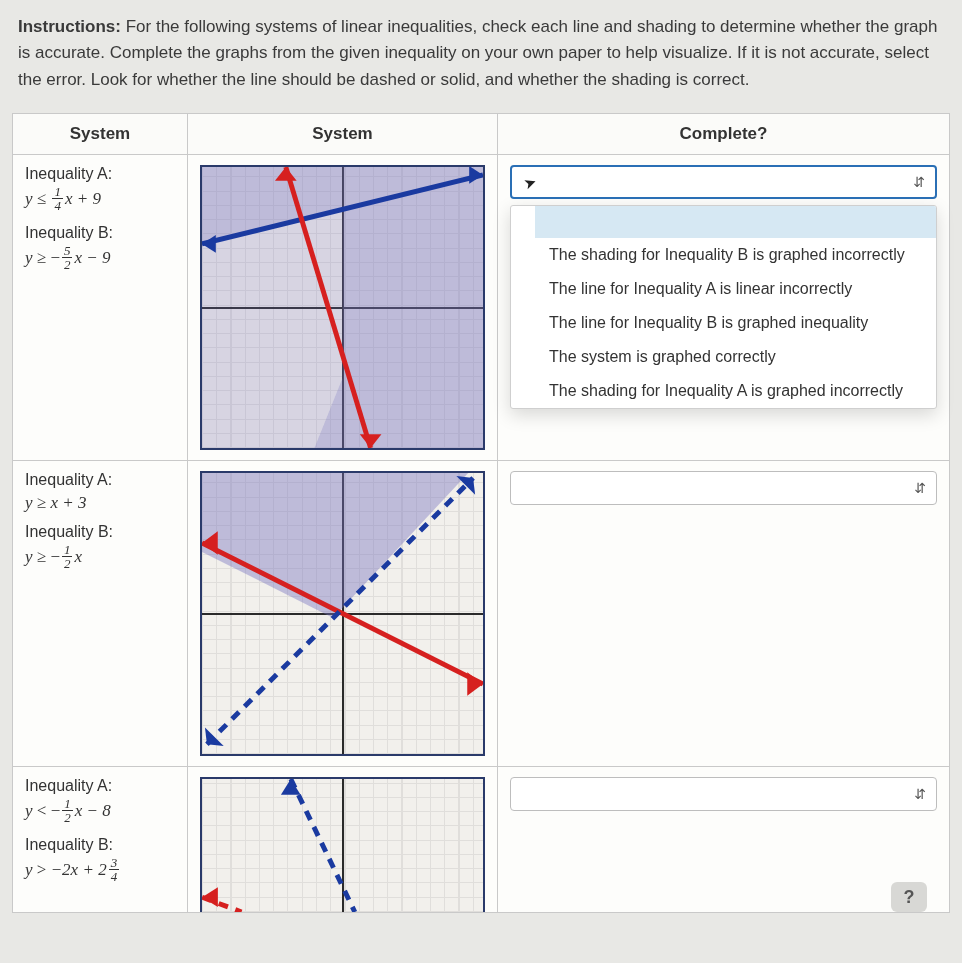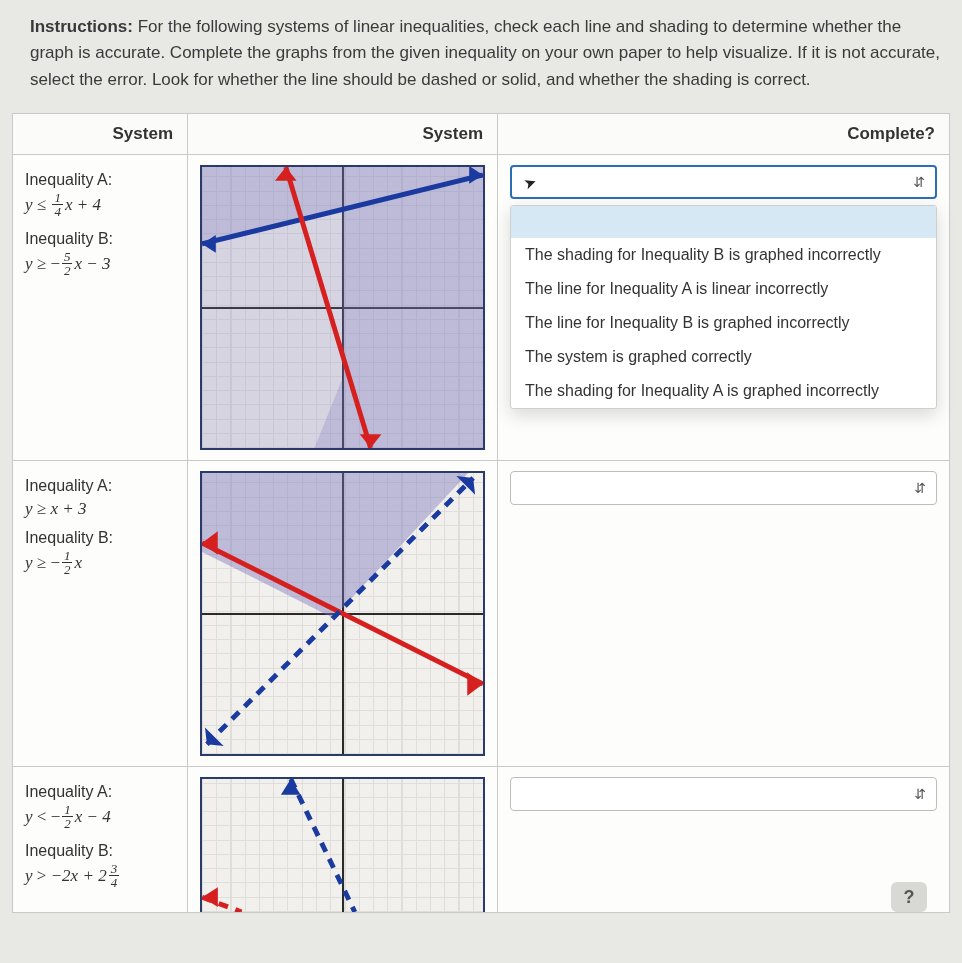--- a/index.html
+++ b/index.html
@@ -9,48 +9,47 @@
       color: #333;
       padding: 14px 12px 0 12px;
       width: 962px;
     }
     .instructions {
       font-size: 17px;
       line-height: 1.55;
       color: #3a3a3a;
       margin-bottom: 20px;
       padding: 0 6px;
-      margin-left: 12px;
     }
     .instructions b { font-weight: 700; }
     table.main {
       width: 100%;
       border-collapse: collapse;
       background: #fff;
       border: 1px solid #c9c9c9;
     }
     table.main th {
-      text-align: right;
+      text-align: center;
       font-weight: 700;
       font-size: 17px;
       color: #333;
       padding: 10px 14px;
       border: 1px solid #c9c9c9;
       background: #fbfbf9;
     }
     table.main td {
       border: 1px solid #c9c9c9;
       vertical-align: top;
       padding: 10px 12px;
       background: #fdfdfb;
     }
     .col-system { width: 175px; }
     .col-graph { width: 310px; }
     .col-correct { width: auto; }
-    .ineq-label { font-size: 16px; color: #333; margin-top: 6px; }
+    .ineq-label { font-size: 16px; color: #333; margin-top: 0; }
     .ineq-math { font-size: 17px; color: #333; margin: 4px 0 10px 0; font-family: 'Times New Roman', serif; font-style: italic; }
     .ineq-math .op { font-style: normal; }
     .frac { display: inline-block; vertical-align: middle; text-align: center; font-size: 13px; line-height: 1; margin: 0 2px; position: relative; top:-2px;}
     .frac .n { display:block; border-bottom:1px solid #333; padding:0 2px;}
     .frac .d { display:block; padding:0 2px;}
     .graph-box {
       width: 285px; height: 285px;
       border: 2px solid #2a3a6a;
       background:
         repeating-linear-gradient(0deg, #e0dedb 0 1px, transparent 1px 14.25px),
@@ -81,20 +80,21 @@
       position: absolute; right: 10px; top: 50%; transform: translateY(-50%);
       font-size: 14px; color: #555;
     }
     .dropdown {
       margin-top: 6px;
       background: #fff;
       border: 1px solid #cfcfcf;
       border-radius: 3px;
       box-shadow: 0 6px 18px rgba(0,0,0,0.15);
       overflow: hidden;
+      padding-left: 24px;
     }
     .dropdown .blank {
       height: 32px;
       background: #d6e8f3;
     }
     .dropdown .opt {
       padding: 8px 14px;
       font-size: 16px;
       color: #333;
     }
@@ -134,26 +134,26 @@
       <th class="col-correct">Complete?</th>
     </tr>
   </thead>
   <tbody>
 
   <tr>
     <td>
       <div class="ineq-label">Inequality A:</div>
       <div class="ineq-math">
         <span>y </span><span class="op">≤</span>
-        <span class="frac"><span class="n">1</span><span class="d">4</span></span><span>x + 4</span>
+        <span class="frac"><span class="n">1</span><span class="d">4</span></span><span>x + 9</span>
       </div>
       <div class="ineq-label">Inequality B:</div>
       <div class="ineq-math">
         <span>y </span><span class="op">≥</span>
-        <span class="op">−</span><span class="frac"><span class="n">5</span><span class="d">2</span></span><span>x − 3</span>
+        <span class="op">−</span><span class="frac"><span class="n">5</span><span class="d">2</span></span><span>x − 9</span>
       </div>
     </td>
     <td>
       <div class="graph-box">
         <div class="axis-v"></div>
         <div class="axis-h"></div>
         <svg class="overlay" viewBox="0 0 285 285">
 
           <polygon points="114,285 142.5,214 142.5,0 285,0 285,285" fill="rgba(120,115,190,0.42)"></polygon>
           <polygon points="0,77 142.5,42 142.5,0 0,0" fill="rgba(120,115,190,0.42)"></polygon>
@@ -171,21 +171,21 @@
     </td>
     <td class="correct-cell">
       <div class="select-box">
         <span class="cursor-arrow">➤</span>
         <span class="select-caret">⇵</span>
       </div>
       <div class="dropdown">
         <div class="blank"></div>
         <div class="opt">The shading for Inequality B is graphed incorrectly</div>
         <div class="opt">The line for Inequality A is linear incorrectly</div>
-        <div class="opt">The line for Inequality B is graphed incorrectly</div>
+        <div class="opt">The line for Inequality B is graphed inequality</div>
         <div class="opt">The system is graphed correctly</div>
         <div class="opt">The shading for Inequality A is graphed incorrectly</div>
       </div>
     </td>
   </tr>
 
   <tr>
     <td>
       <div class="ineq-label">Inequality A:</div>
       <div class="ineq-math">y ≥ x + 3</div>
@@ -218,21 +218,21 @@
         <span class="select-caret">⇵</span>
       </div>
     </td>
   </tr>
 
   <tr>
     <td>
       <div class="ineq-label">Inequality A:</div>
       <div class="ineq-math">
         <span>y </span><span class="op">&lt;</span>
-        <span class="op">−</span><span class="frac"><span class="n">1</span><span class="d">2</span></span><span>x − 4</span>
+        <span class="op">−</span><span class="frac"><span class="n">1</span><span class="d">2</span></span><span>x − 8</span>
       </div>
       <div class="ineq-label">Inequality B:</div>
       <div class="ineq-math">
         <span>y </span><span class="op">&gt;</span>
         <span>−2x + 2</span><span class="frac"><span class="n">3</span><span class="d">4</span></span>
       </div>
     </td>
     <td style="padding-bottom:0;">
       <div class="graph-box short" style="border-bottom:none;">
         <div class="axis-v"></div>

